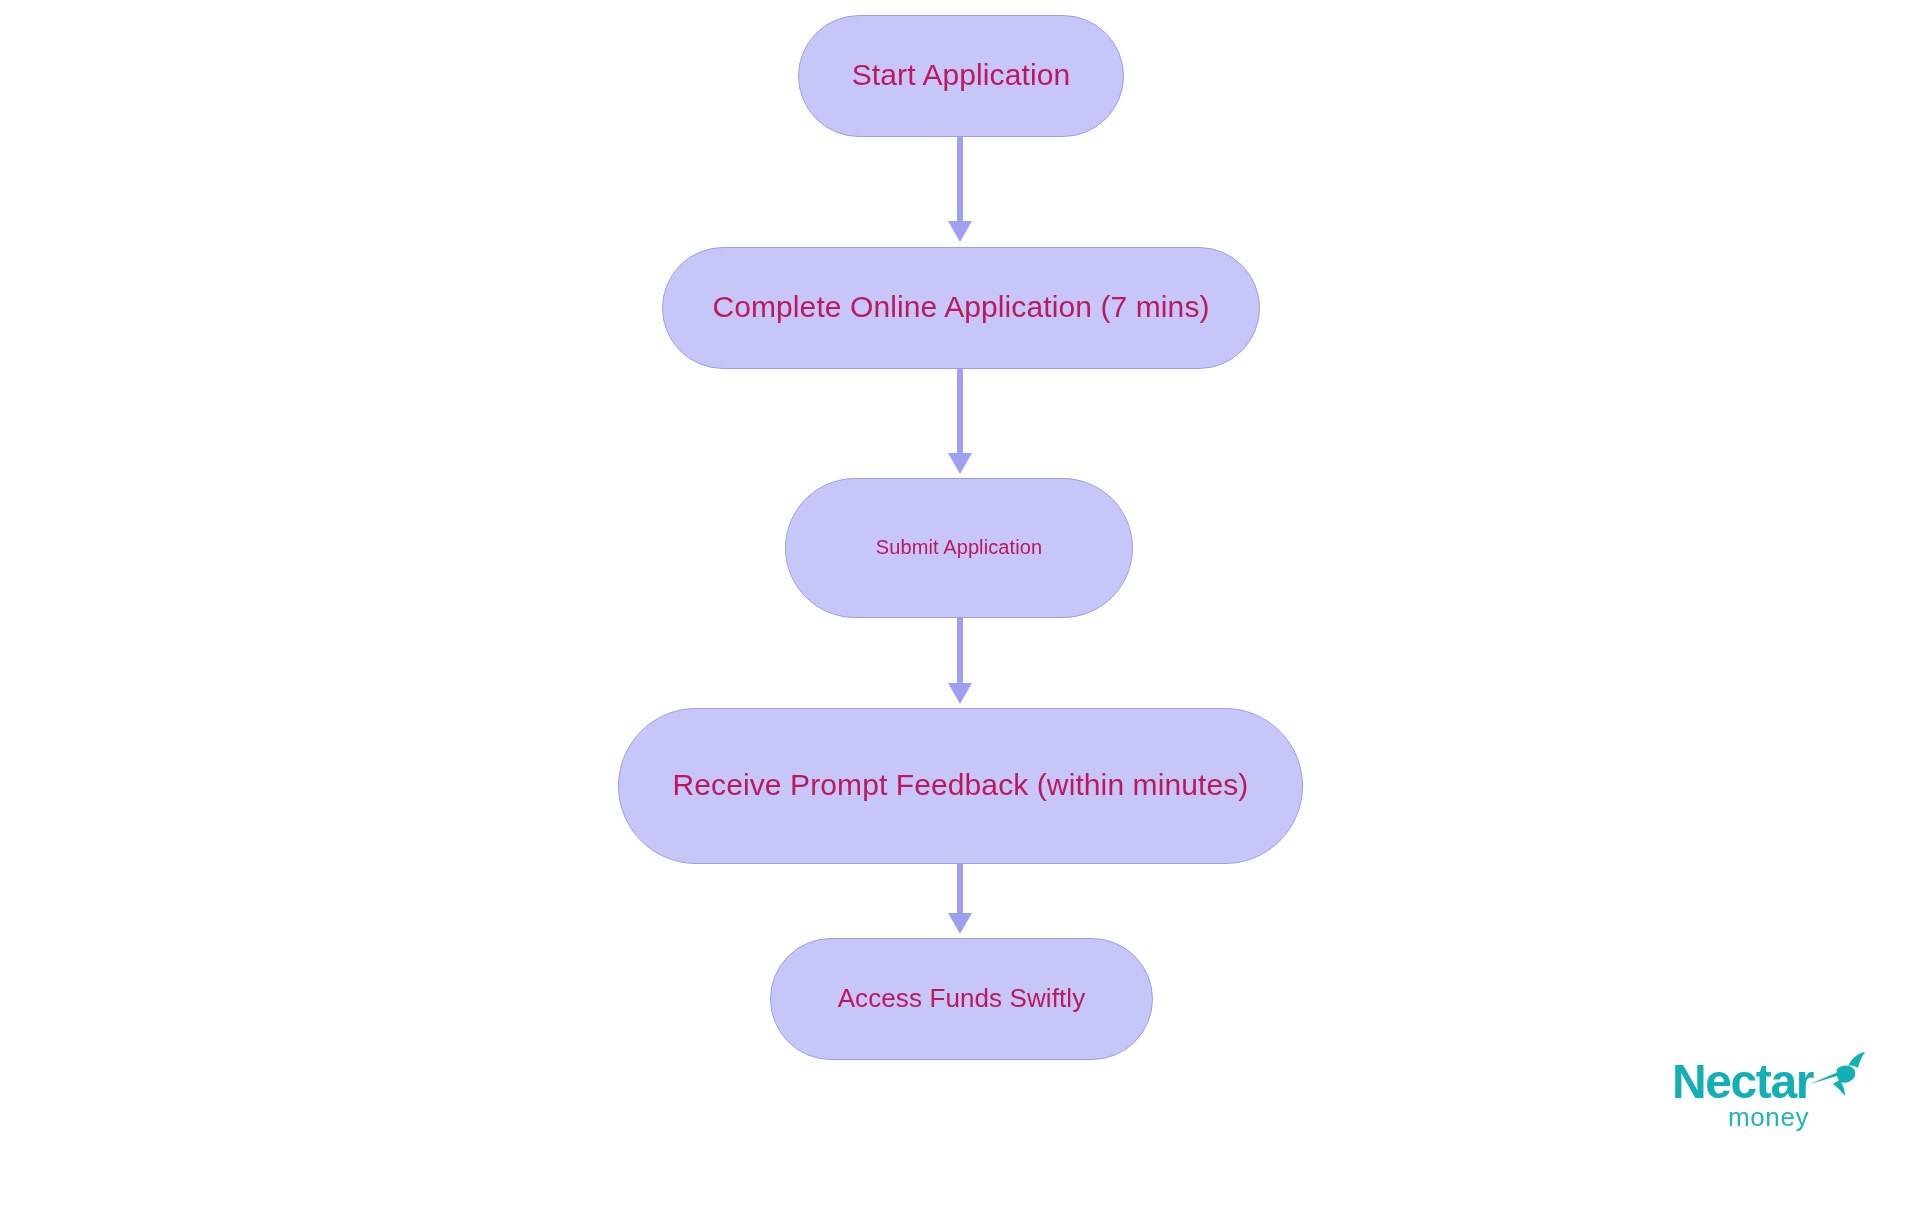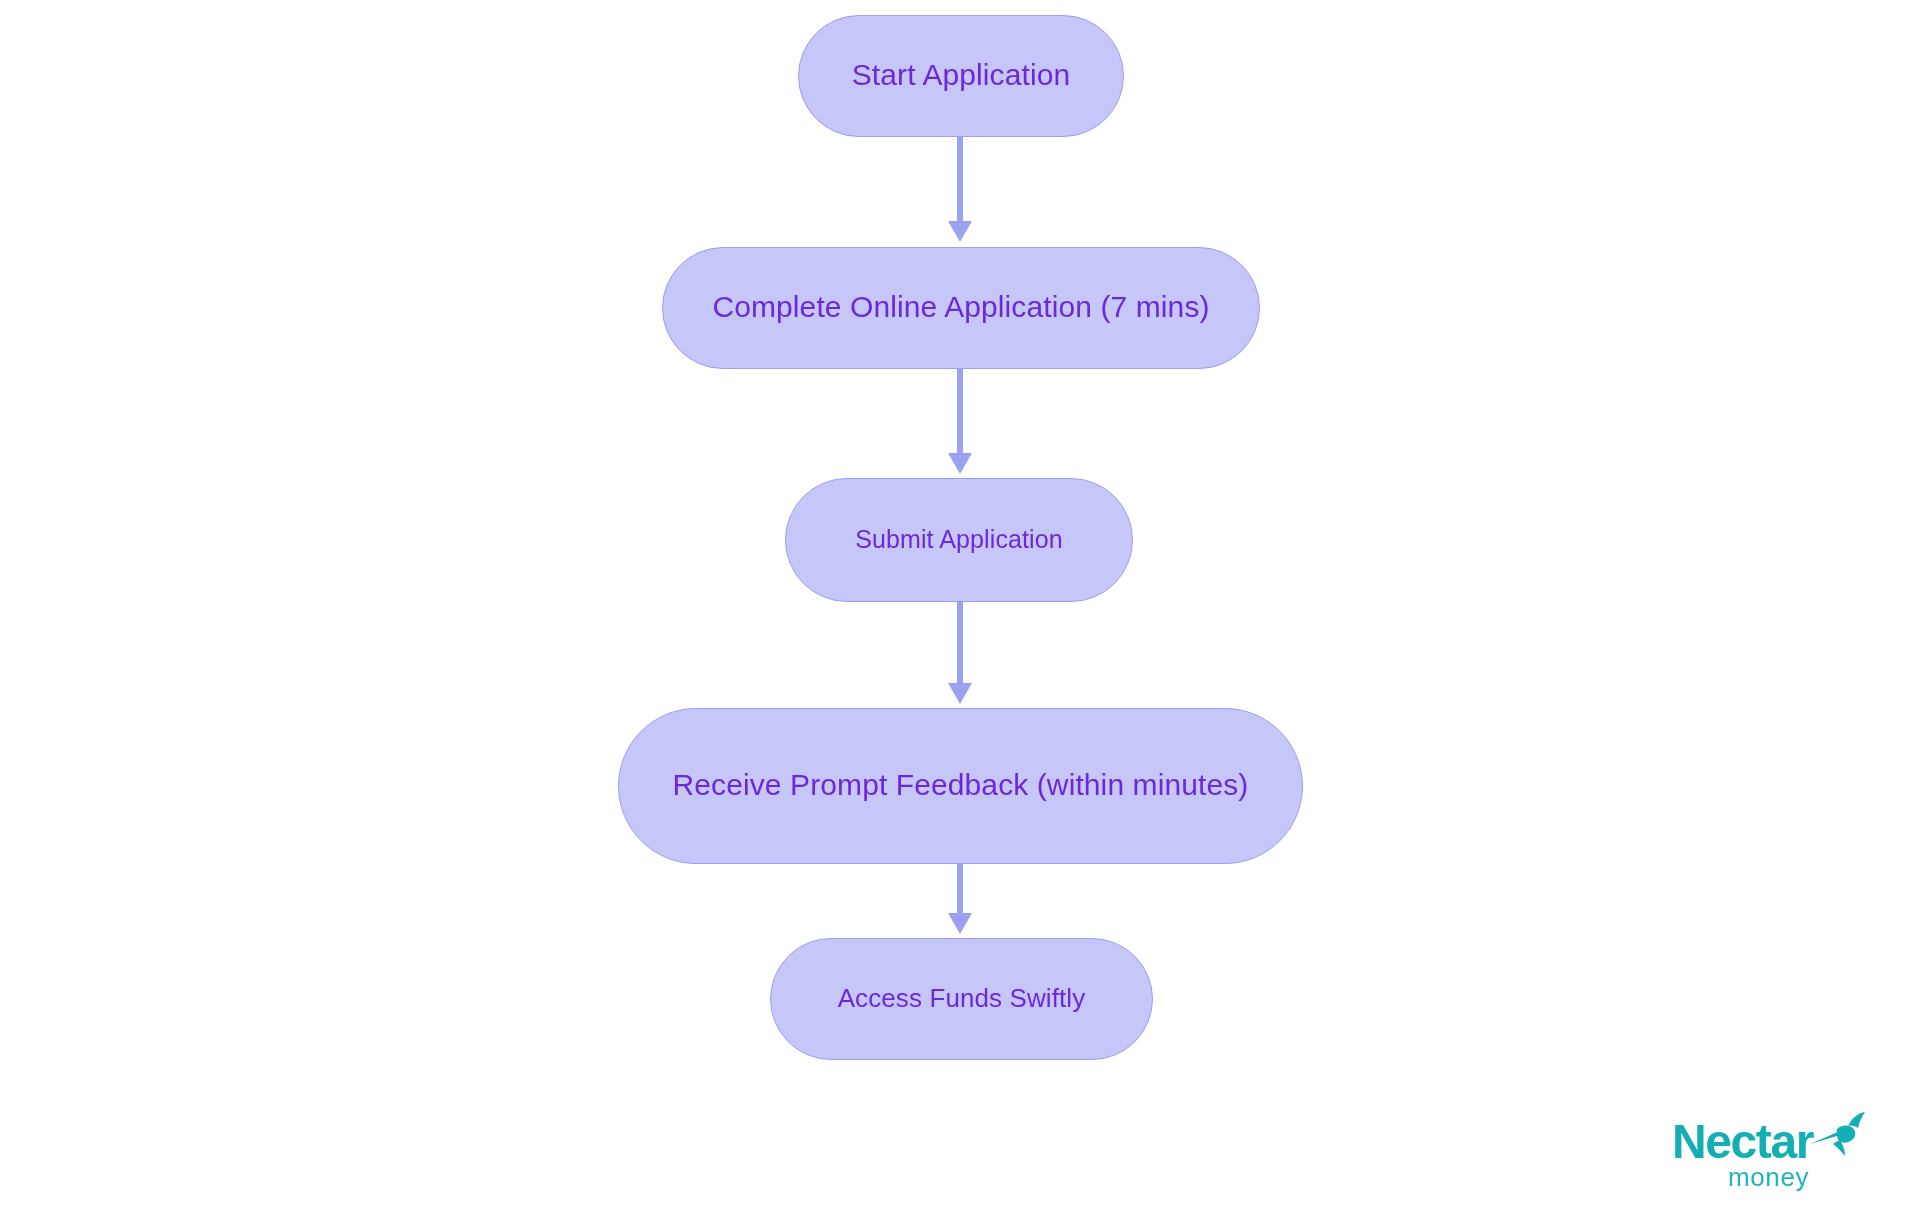--- a/index.html
+++ b/index.html
@@ -26,53 +26,53 @@
 
   .flow-node {
     position: absolute;
     box-sizing: border-box;
     background: #C6C7F8;
     border: 1.6px solid #9c9ef0;
     border-radius: 999px;
     display: flex;
     align-items: center;
     justify-content: center;
-    color: #6d28d9;
+    color: #be185d;
     font-family: "Liberation Sans", sans-serif;
     font-weight: 400;
     letter-spacing: 0.1px;
     white-space: nowrap;
   }
 
   .node-label {
     display: block;
     line-height: 1;
     padding-bottom: 2px;
   }
 
   
   #node-start          { left: 798px;  top: 15px;   width: 326px; height: 122px; font-size: 30px; }
   #node-complete       { left: 662px;  top: 247px;  width: 598px; height: 122px; font-size: 30px; }
-  #node-submit         { left: 785px;  top: 478px;  width: 348px; height: 124px; font-size: 25px; }
+  #node-submit         { left: 785px;  top: 478px;  width: 348px; height: 140px; font-size: 20px; }
   #node-feedback       { left: 618px;  top: 708px;  width: 685px; height: 156px; font-size: 30px; }
   #node-access         { left: 770px;  top: 938px;  width: 383px; height: 122px; font-size: 26px; }
 
   
   .connector-layer {
     position: absolute;
     left: 0; top: 0;
     width: 1920px; height: 1215px;
     pointer-events: none;
   }
 
   
   #brand-logo {
     position: absolute;
     left: 1672px;
-    top: 1112px;
+    top: 1052px;
     width: 190px;
     height: 88px;
   }
   .logo-wordmark {
     position: absolute;
     left: 0;
     top: 6px;
     font-family: "Liberation Sans", sans-serif;
     font-weight: 700;
     font-size: 48px;

